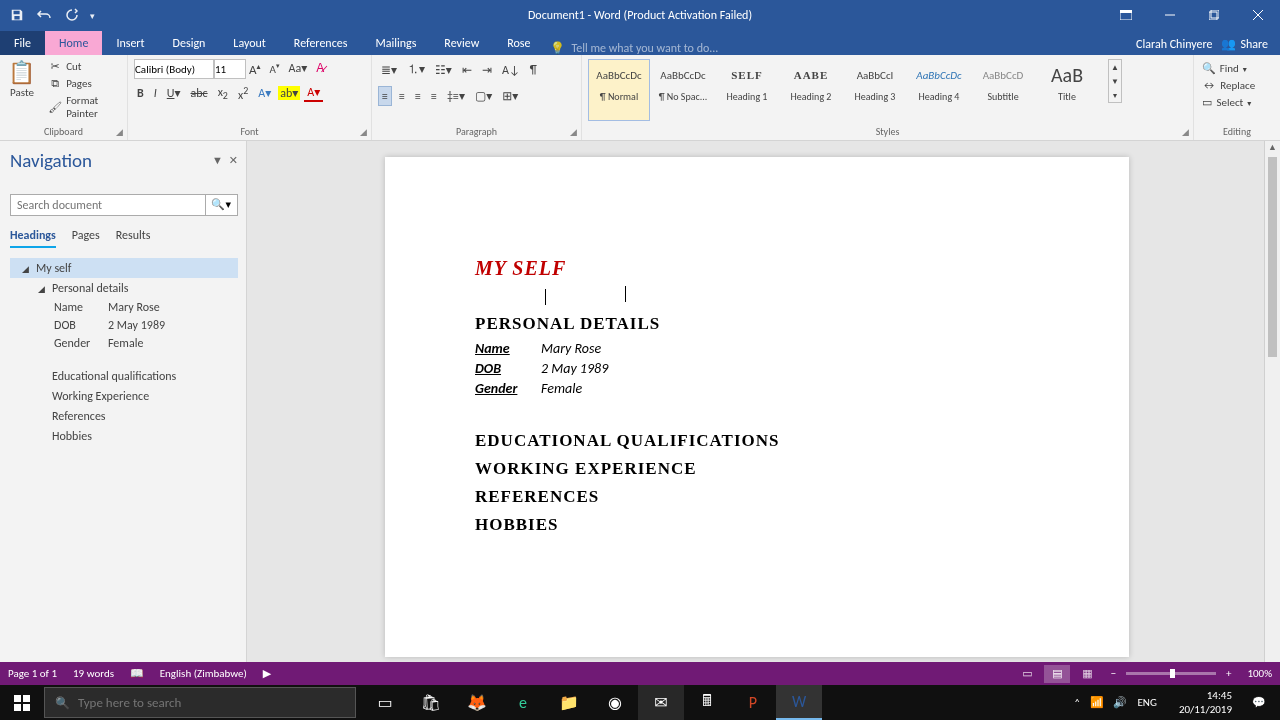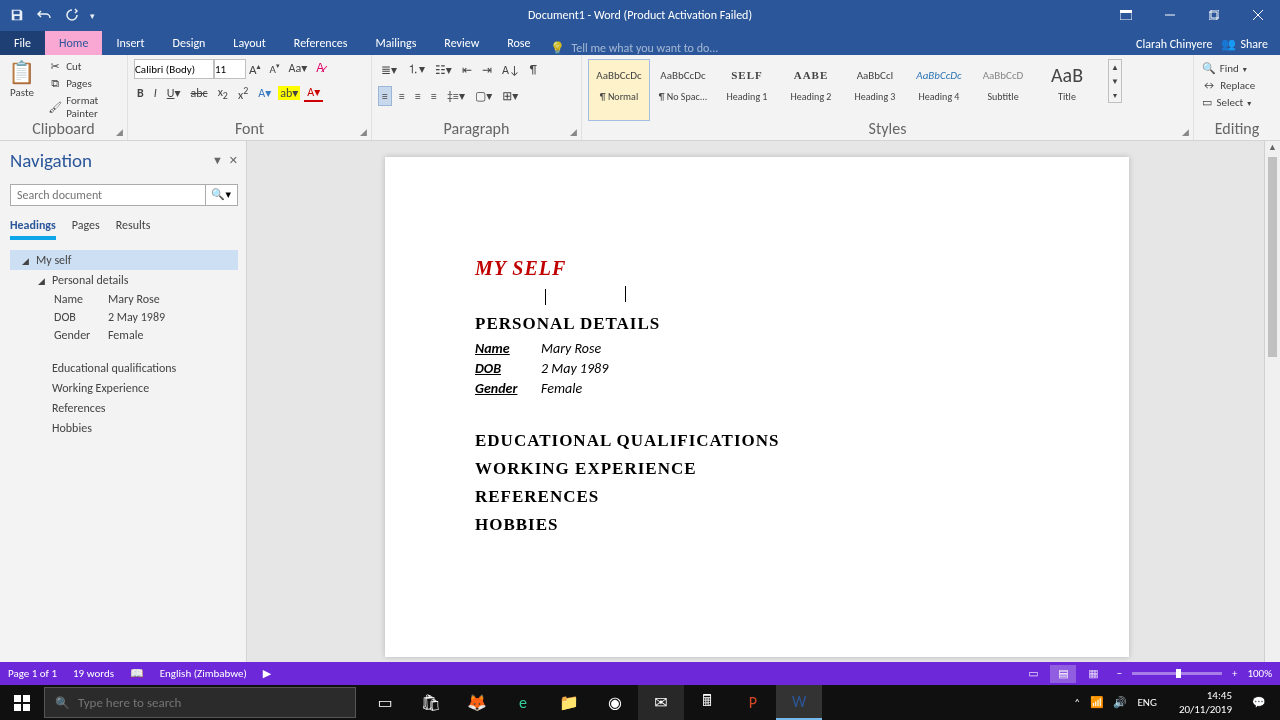--- a/index.html
+++ b/index.html
@@ -20,21 +20,21 @@
 .ribbon-tabs .tab.active { background: #f9a8d4; color: #2b579a; }
 .ribbon-tabs .tellme { margin-left: 6px; opacity: .8; display: flex; align-items: center; gap: 6px; }
 .ribbon-tabs .tellme input { background: transparent; border: none; color: #fff; font-size: 12px; outline: none; width: 200px; }
 .ribbon-tabs .tellme input::placeholder { color: rgba(255,255,255,.7); }
 .ribbon-tabs .right { margin-left: auto; display: flex; align-items: center; padding-right: 4px; gap: 1px; }
 .ribbon-tabs .share { display: flex; align-items: center; gap: 4px; padding: 4px 8px; }
 
 
 .ribbon { height: 86px; background: #f3f3f3; border-bottom: 1px solid #d4d4d4; display: flex; font-size: 11px; color: #444; }
 .group { border-right: 1px solid #e1e1e1; padding: 4px 6px 0 6px; position: relative; display: flex; flex-direction: column; }
-.group-label { text-align: center; font-size: 16px; color: #666; position: absolute; bottom: 2px; left: 0; right: 0; }
+.group-label { text-align: center; font-size: 10px; color: #666; position: absolute; bottom: 2px; left: 0; right: 0; }
 .group .dlaunch { position: absolute; bottom: 3px; right: 4px; font-size: 9px; color: #888; cursor: pointer; }
 .group-content { display: flex; gap: 8px; flex: 1; }
 
 
 .paste-big { width: 38px; text-align: center; cursor: pointer; }
 .paste-big .icon { font-size: 22px; display: block; }
 .clip-right { display: flex; flex-direction: column; gap: 2px; font-size: 11px; }
 .clip-right div { display: flex; align-items: center; gap: 4px; cursor: pointer; padding: 1px 2px; }
 .clip-right .ico { font-size: 11px; width: 14px; text-align: center; }
 
@@ -65,26 +65,26 @@
 
 .editing { display: flex; flex-direction: column; gap: 2px; font-size: 11px; padding-top: 2px; }
 .editing div { display: flex; align-items: center; gap: 4px; cursor: pointer; padding: 1px 2px; }
 
 
 .workspace { display: flex; height: 521px; }
 
 .navpane { width: 247px; background: #f3f3f3; border-right: 1px solid #d4d4d4; padding: 8px 8px 0 10px; display: flex; flex-direction: column; }
 .navpane .title { font-size: 19px; color: #2b579a; display: flex; align-items: center; justify-content: space-between; }
 .navpane .titlectrls { font-size: 11px; color: #666; display: flex; gap: 6px; }
-.navpane .search { margin-top: 12px; display: flex; }
+.navpane .search { margin-top: 22px; display: flex; }
 .navpane .search input { flex: 1; border: 1px solid #ababab; font-size: 12px; padding: 3px 6px; }
 .navpane .search .sbtn { border: 1px solid #ababab; border-left: none; padding: 3px 6px; background: #fff; cursor: pointer; font-size: 11px; }
 .navpane .navtabs { display: flex; gap: 16px; margin-top: 12px; font-size: 12px; }
 .navpane .navtabs div { cursor: pointer; padding-bottom: 4px; color: #444; }
-.navpane .navtabs .act { color: #2b579a; font-weight: 600; border-bottom: 4px solid #0ea5e9; }
+.navpane .navtabs .act { color: #2b579a; font-weight: 600; border-bottom: 2px solid #0ea5e9; }
 .navtree { margin-top: 10px; font-size: 12px; color: #444; }
 .navtree .item { padding: 3px 4px; cursor: pointer; display: flex; align-items: center; gap: 4px; }
 .navtree .item.sel { background: #cde0f3; }
 .navtree .caret { font-size: 9px; width: 10px; display: inline-block; }
 .navtree .l1 { padding-left: 12px; }
 .navtree .l2 { padding-left: 28px; }
 .navtree .detail { padding-left: 44px; display: flex; gap: 10px; padding-top: 2px; padding-bottom: 2px; font-size: 12px; }
 .navtree .detail .k { width: 44px; }
 .navtree .gap { height: 14px; }
 
@@ -94,21 +94,21 @@
 .docarea .scrollbar .thumb { background: #c0c0c0; height: 200px; margin: 0 3px; }
 .page { width: 744px; height: 500px; background: #fff; box-shadow: 0 0 6px rgba(0,0,0,.2); padding: 100px 90px 20px 90px; position: relative; }
 .page h1 { font-family: "Wide Latin", serif; font-weight: 900; font-size: 20px; letter-spacing: 1px; color: #c00000; font-style: italic; margin-bottom: 6px; }
 .page .cursor { display: inline-block; width: 1px; height: 16px; background: #000; margin-left: 70px; vertical-align: middle; }
 .page h2 { font-family: "Wide Latin", serif; font-weight: 900; font-size: 17px; letter-spacing: 1px; margin-top: 22px; margin-bottom: 6px; }
 .page .row { display: flex; gap: 14px; font-size: 14px; font-style: italic; margin-bottom: 3px; }
 .page .row .k { font-weight: 700; text-decoration: underline; width: 52px; }
 .page h3 { font-family: "Wide Latin", serif; font-weight: 900; font-size: 17px; letter-spacing: 1px; margin-top: 24px; }
 
 
-.statusbar { height: 23px; background: #6d28d9; color: #fff; font-size: 11px; display: flex; align-items: center; padding: 0 8px; gap: 16px; }
+.statusbar { height: 23px; background: #701a75; color: #fff; font-size: 11px; display: flex; align-items: center; padding: 0 8px; gap: 16px; }
 .statusbar .right { margin-left: auto; display: flex; align-items: center; gap: 4px; }
 .statusbar .viewbtn { width: 26px; height: 18px; display: flex; align-items: center; justify-content: center; cursor: pointer; opacity: .8; }
 .statusbar .viewbtn.act { background: rgba(255,255,255,.25); opacity: 1; }
 .statusbar .slider { width: 90px; height: 3px; background: rgba(255,255,255,.4); position: relative; }
 .statusbar .slider .thumb { position: absolute; left: 44px; top: -3px; width: 5px; height: 9px; background: #fff; }
 
 
 .taskbar { height: 35px; background: #101010; display: flex; align-items: center; color: #fff; font-size: 12px; }
 .taskbar .start { width: 44px; height: 35px; display: flex; align-items: center; justify-content: center; cursor: pointer; }
 .taskbar .search { background: #2b2b2b; height: 31px; width: 312px; display: flex; align-items: center; gap: 8px; padding: 0 10px; border: 1px solid #555; }
@@ -439,21 +439,21 @@
   <span>▶</span>
   <div class="right">
     <div class="viewbtn">▭</div>
     <div class="viewbtn act">▤</div>
     <div class="viewbtn">▦</div>
     <span style="padding:0 6px;cursor:pointer;">−</span>
     <div class="slider">
         <div class="thumb"></div>
       </div>
     <span style="padding:0 6px;cursor:pointer;">+</span>
-    <span style="">100%</span>
+    <span style="margin-left:6px;">100%</span>
   </div>
 </div>
 
 <div class="taskbar">
   <div class="start">
     <svg width="16" height="16" viewBox="0 0 16 16">
         <rect x="0" y="0" width="7" height="7" fill="#fff"></rect>
         <rect x="9" y="0" width="7" height="7" fill="#fff"></rect>
         <rect x="0" y="9" width="7" height="7" fill="#fff"></rect>
         <rect x="9" y="9" width="7" height="7" fill="#fff"></rect>

